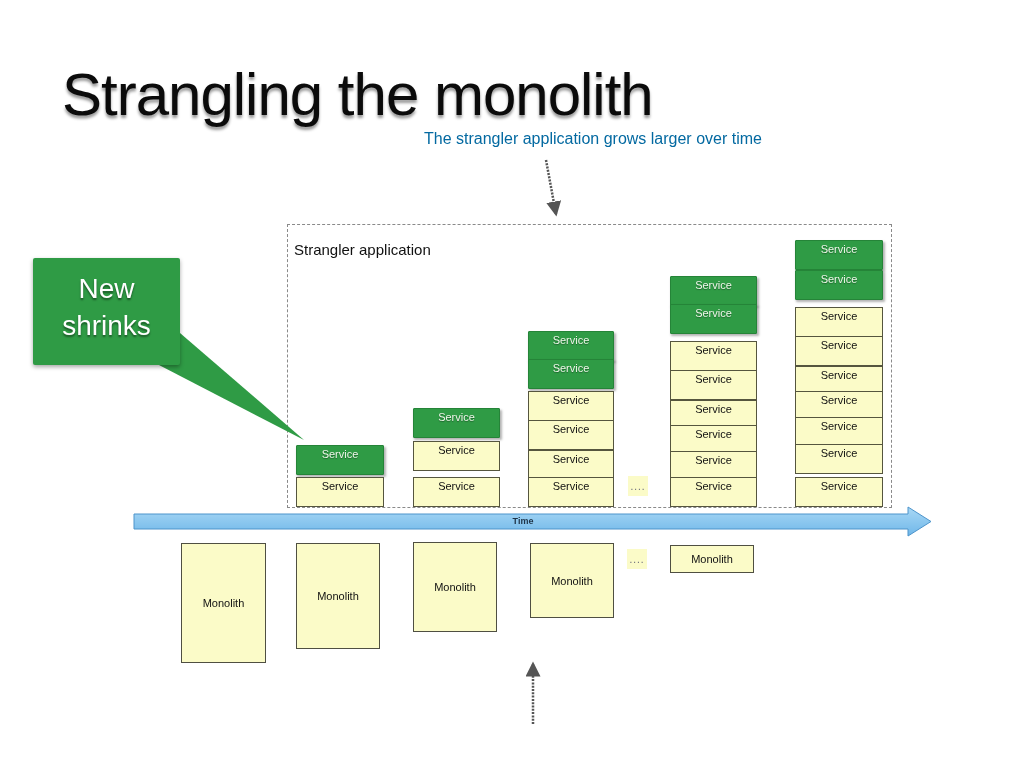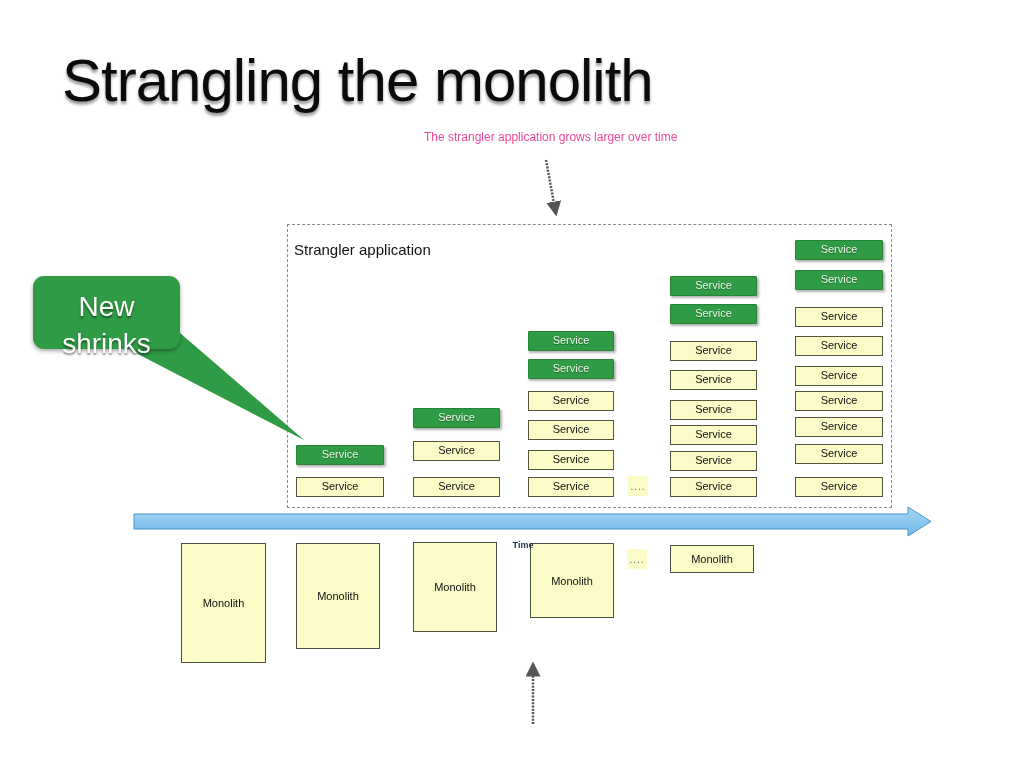--- a/index.html
+++ b/index.html
@@ -2,39 +2,39 @@
 <html><head>
 <meta charset="utf-8">
 <style>
   html,body{margin:0;padding:0;background:#fff;}
   .slide{
     position:relative;width:1024px;height:768px;background:#ffffff;overflow:hidden;
     font-family:"Liberation Sans","DejaVu Sans",sans-serif;
     --green:#2F9B45; --green-border:#258438; --yellow:#FBFBC8; --yellow-border:#55553E; --blue:#7CC0EC;
   }
   .title{
-    position:absolute;left:62px;top:46px;margin:0;
+    position:absolute;left:62px;top:60px;margin:0;
     font-size:60px;font-weight:normal;letter-spacing:-1px;color:#0b0b0b;
     text-shadow:0 3px 3px rgba(0,0,0,0.40);
     white-space:nowrap;
   }
   .annot{
-    position:absolute;font-size:12px;color:#ec4899;white-space:nowrap;
+    position:absolute;font-size:16px;color:#0369a1;white-space:nowrap;
   }
   .annot.top{left:424px;top:130px;}
   .annot.bottom{left:420px;top:732px;width:320px;text-align:center;}
   .strangler-box{
     position:absolute;left:287px;top:224px;width:605px;height:284px;
     border:1px dashed #8a8a8a;box-sizing:border-box;background:transparent;
   }
   .strangler-label{
     position:absolute;left:6px;top:16px;font-size:15px;color:#111;white-space:nowrap;
   }
   .svc{
-    position:absolute;height:20px;box-sizing:border-box;
+    position:absolute;height:30px;box-sizing:border-box;
     font-size:11px;line-height:17px;text-align:center;white-space:nowrap;
   }
   .svc.green{
     background:var(--green);border:1px solid var(--green-border);color:#eef6e9;
     text-shadow:0 1px 1px rgba(0,0,0,0.35);
     box-shadow:1.5px 2px 2.5px rgba(0,0,0,0.30);
     border-radius:1px;
   }
   .svc.yellow{
     background:var(--yellow);border:1px solid var(--yellow-border);color:#111;
@@ -42,30 +42,30 @@
   .mono{
     position:absolute;box-sizing:border-box;
     background:var(--yellow);border:1px solid #4f4f42;color:#111;
     font-size:11px;display:flex;align-items:center;justify-content:center;text-align:left;
   }
   .ellipsis{
     position:absolute;width:20px;height:20px;background:var(--yellow);
     font-size:10px;letter-spacing:1px;color:#667;display:flex;align-items:center;justify-content:center;
   }
   .callout{
-    position:absolute;left:33px;top:276px;width:147px;height:73px;
-    background:var(--green);border-radius:11px;
+    position:absolute;left:33px;top:258px;width:147px;height:107px;
+    background:var(--green);border-radius:2px;
     box-shadow:0 2px 4px rgba(0,0,0,0.35);
     color:#fff;text-align:center;font-size:28px;line-height:37px;
     text-shadow:0 2px 2px rgba(0,0,0,0.45);
     padding-top:12px;box-sizing:border-box;
   }
   .time-label{
     position:absolute;left:493px;top:514px;width:60px;height:15px;
-    font-size:9px;font-weight:bold;color:#1e3347;text-align:center;line-height:15px;margin-top:24px;
+    font-size:9px;font-weight:bold;color:#1e3347;text-align:center;line-height:15px;
   }
   svg.overlay{position:absolute;left:0;top:0;width:1024px;height:768px;pointer-events:none;}
 </style>
 </head>
 <body>
 
 <div class="slide" style="--green: #2F9B45; --yellow: #FBFBC8; --blue: #7CC0EC;">
 
   <h1 class="title">Strangling the monolith</h1>
 

